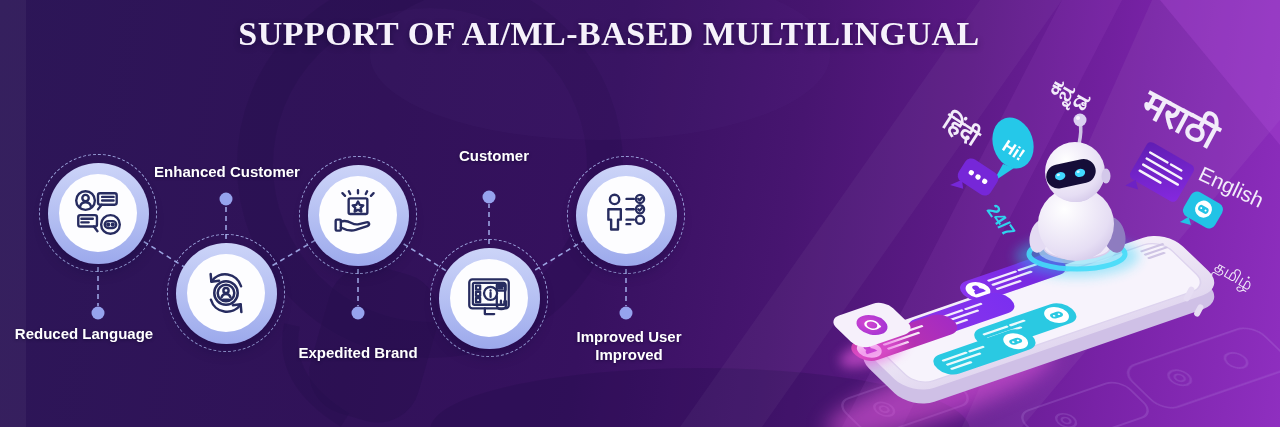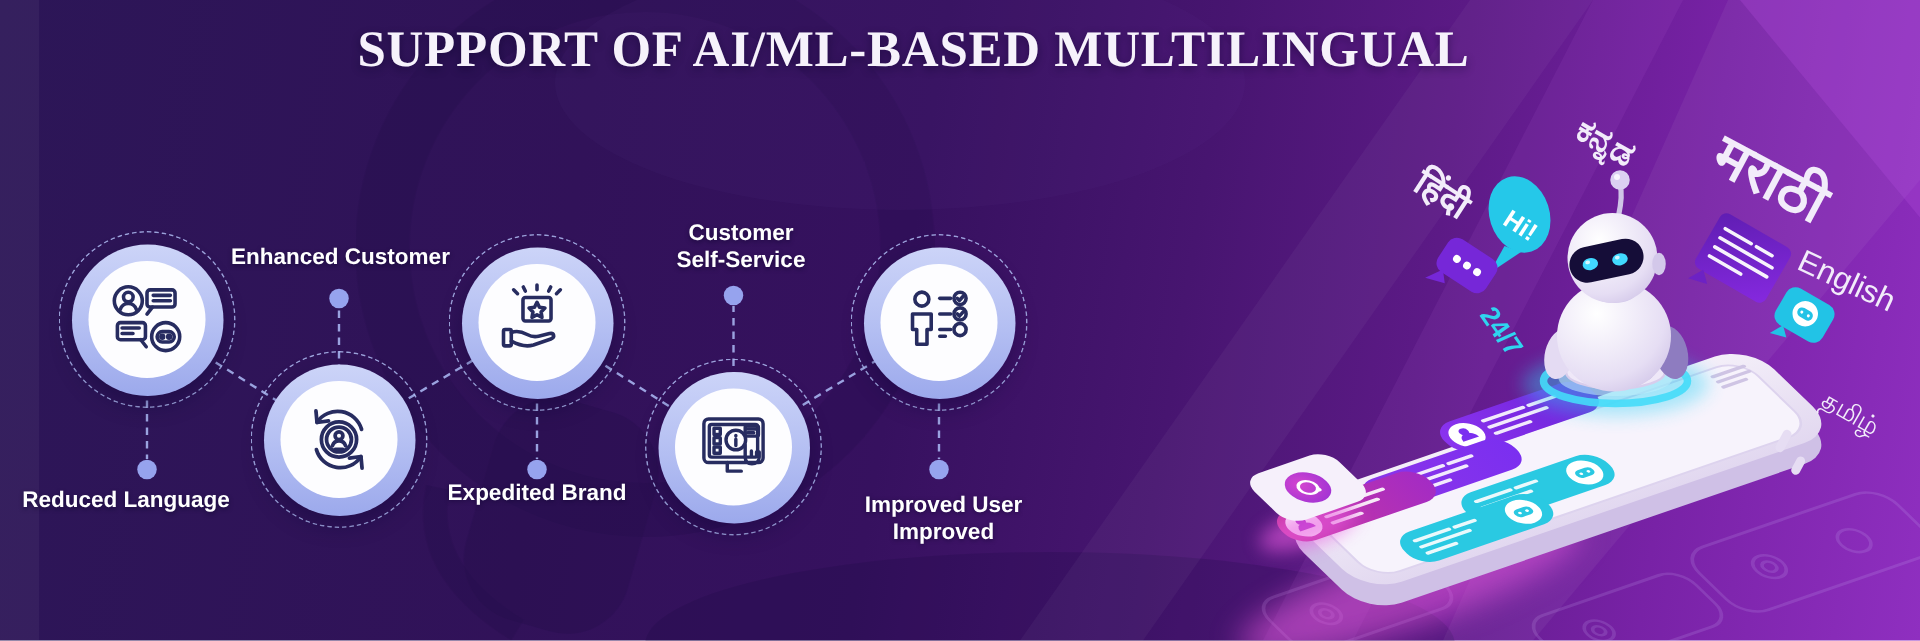--- a/index.html
+++ b/index.html
@@ -158,21 +158,21 @@
     <svg width="54" height="54" viewBox="0 0 52 52" fill="none" stroke="#272c60" stroke-width="2.3" stroke-linecap="round" stroke-linejoin="round">
       <rect x="17" y="10" width="18" height="15" rx="1.5"></rect>
       <path d="M26 13l1.6 3.2 3.5.5-2.5 2.5.6 3.5-3.2-1.7-3.2 1.7.6-3.5-2.5-2.5 3.5-.5z"></path>
       <path d="M13.5 7.5L11 5M38.5 7.5L41 5M26 5V2M18.5 5.8l-1.3-2.6M33.5 5.8l1.3-2.6"></path>
       <rect x="4.5" y="30.5" width="5" height="10.5" rx="1"></rect>
       <path d="M9.5 32.5c4-1.8 7.2-.4 10.2 1.2 2.4 1.3 4.8 1.7 7.3 1.1l7-1.7c3-.7 3.8 2.5.9 3.5l-11.2 3.8c-4.5 1.4-9.5.1-14.2-2.4"></path>
     </svg>
   </div>
     </div>
 </div>
-<div class="blabel" style="left:358px;top:320px;">
+<div class="blabel" style="left:358px;top:344px;">
   <span>Expedited Brand</span>
 </div>
 
 <div class="node" style="left:489px;top:298px;">
   <div class="ring">
       <div class="disc">
     <svg width="54" height="54" viewBox="0 0 52 52" fill="none" stroke="#272c60" stroke-width="2.2" stroke-linecap="round" stroke-linejoin="round">
       <rect x="7" y="8" width="38" height="28" rx="3"></rect>
       <rect x="10.5" y="11.5" width="31" height="21" rx="1.5"></rect>
       <rect x="13.5" y="14" width="4" height="4"></rect>
@@ -183,21 +183,20 @@
       <rect x="33.5" y="12.5" width="8.5" height="6.5" rx="1"></rect>
           <path d="M35 14.5h5.5M35 16.8h4"></path>
       <path d="M33.5 24.5v8M33.5 32.5c0 2.6 1.7 4.3 4.3 4.3 2.6 0 4.7-1.7 4.7-4.3v-3.3M37.5 28.6v3.4M40.8 29.2v2.8"></path>
       <path d="M22 36v5.5h9"></path>
     </svg>
   </div>
     </div>
 </div>
 <div class="blabel" style="left:494px;top:147px;">
   <span>Customer</span>
-  <span>Self-Service</span>
 </div>
 
 <div class="node" style="left:626px;top:215px;">
   <div class="ring">
       <div class="disc">
     <svg width="54" height="54" viewBox="0 0 52 52" fill="none" stroke="#272c60" stroke-width="2.3" stroke-linecap="round" stroke-linejoin="round">
       <circle cx="15" cy="11" r="4.5"></circle>
       <path d="M9 20.5h12v10h-2.7v9.5h-6.6v-9.5H9z"></path>
       <path d="M26.5 10.5h7"></path>
           <circle cx="39.5" cy="10.5" r="3.9"></circle>

